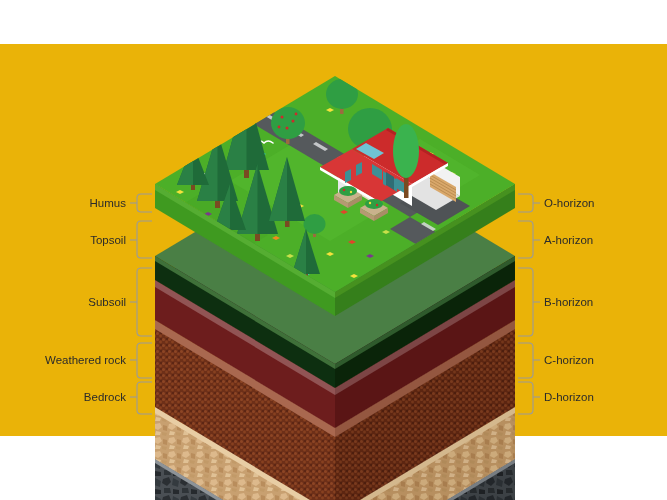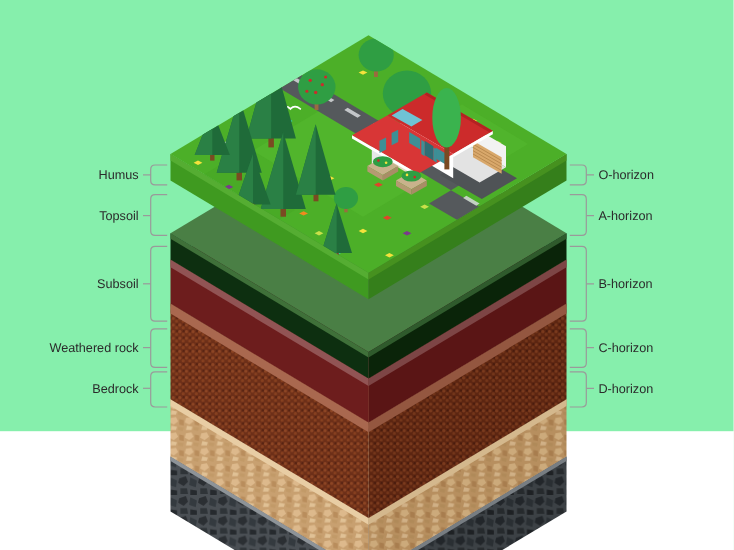--- a/index.html
+++ b/index.html
@@ -1,18 +1,18 @@
 <!DOCTYPE html>
 <html><head>
 <meta charset="utf-8">
 <style>
   html,body{margin:0;padding:0;background:#ffffff;}
   body{width:667px;height:500px;overflow:hidden;
        font-family:"Liberation Sans","DejaVu Sans",sans-serif;}
-  #stage{position:relative;width:667px;height:392px;background:#86efac;}
+  #stage{position:relative;width:667px;height:392px;background:#eab308;margin-top:44px;}
   svg{display:block;}
   .lbl{font-family:"Liberation Sans","DejaVu Sans",sans-serif;
        font-size:11.5px;fill:#2b2b2b;}
   .lbl-l{text-anchor:end;}
   .lbl-r{text-anchor:start;}
   .brk{fill:none;stroke:#9a9a9a;stroke-width:1.1;}
   .tick{stroke:#9a9a9a;stroke-width:1.1;}
 </style>
 </head>
 <body>

